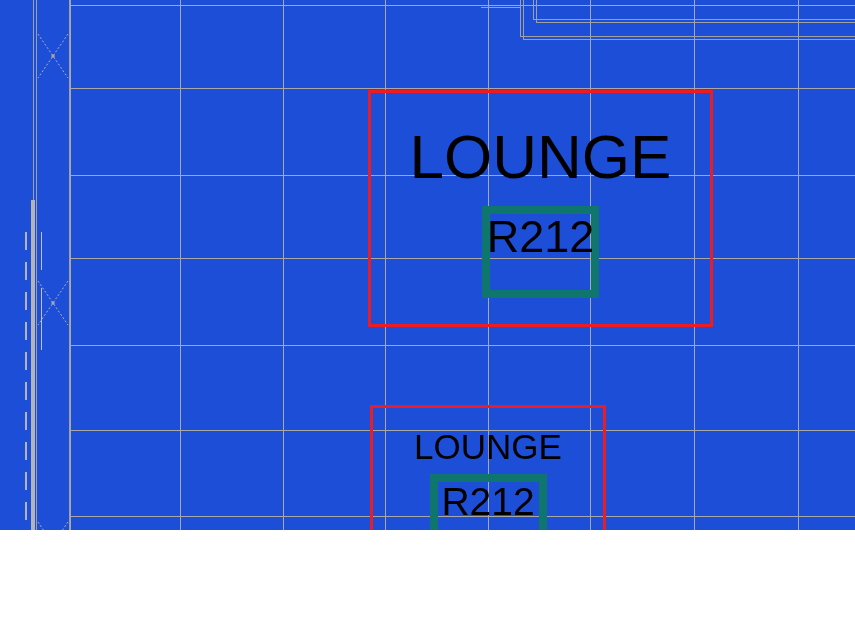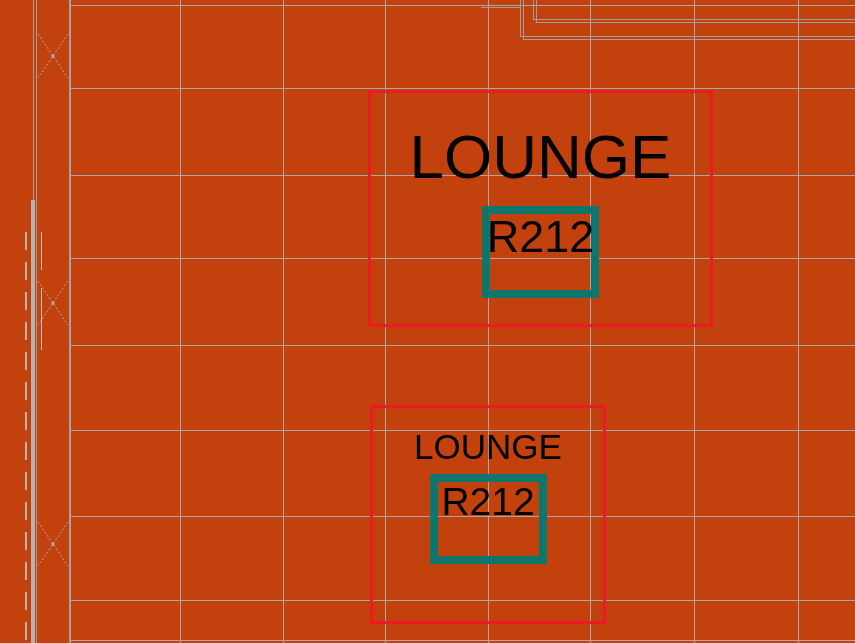--- a/index.html
+++ b/index.html
@@ -6,22 +6,22 @@
     margin: 0;
     padding: 0;
     background: #ffffff;
   }
   body {
     font-family: "Liberation Sans", sans-serif;
   }
   #canvas {
     position: relative;
     width: 855px;
-    height: 643px;
-    background: #c2410c;
+    height: 530px;
+    background: #1d4ed8;
     overflow: hidden;
   }
   #plan-svg {
     position: absolute;
     left: 0;
     top: 0;
     width: 855px;
     height: 643px;
     display: block;
   }

